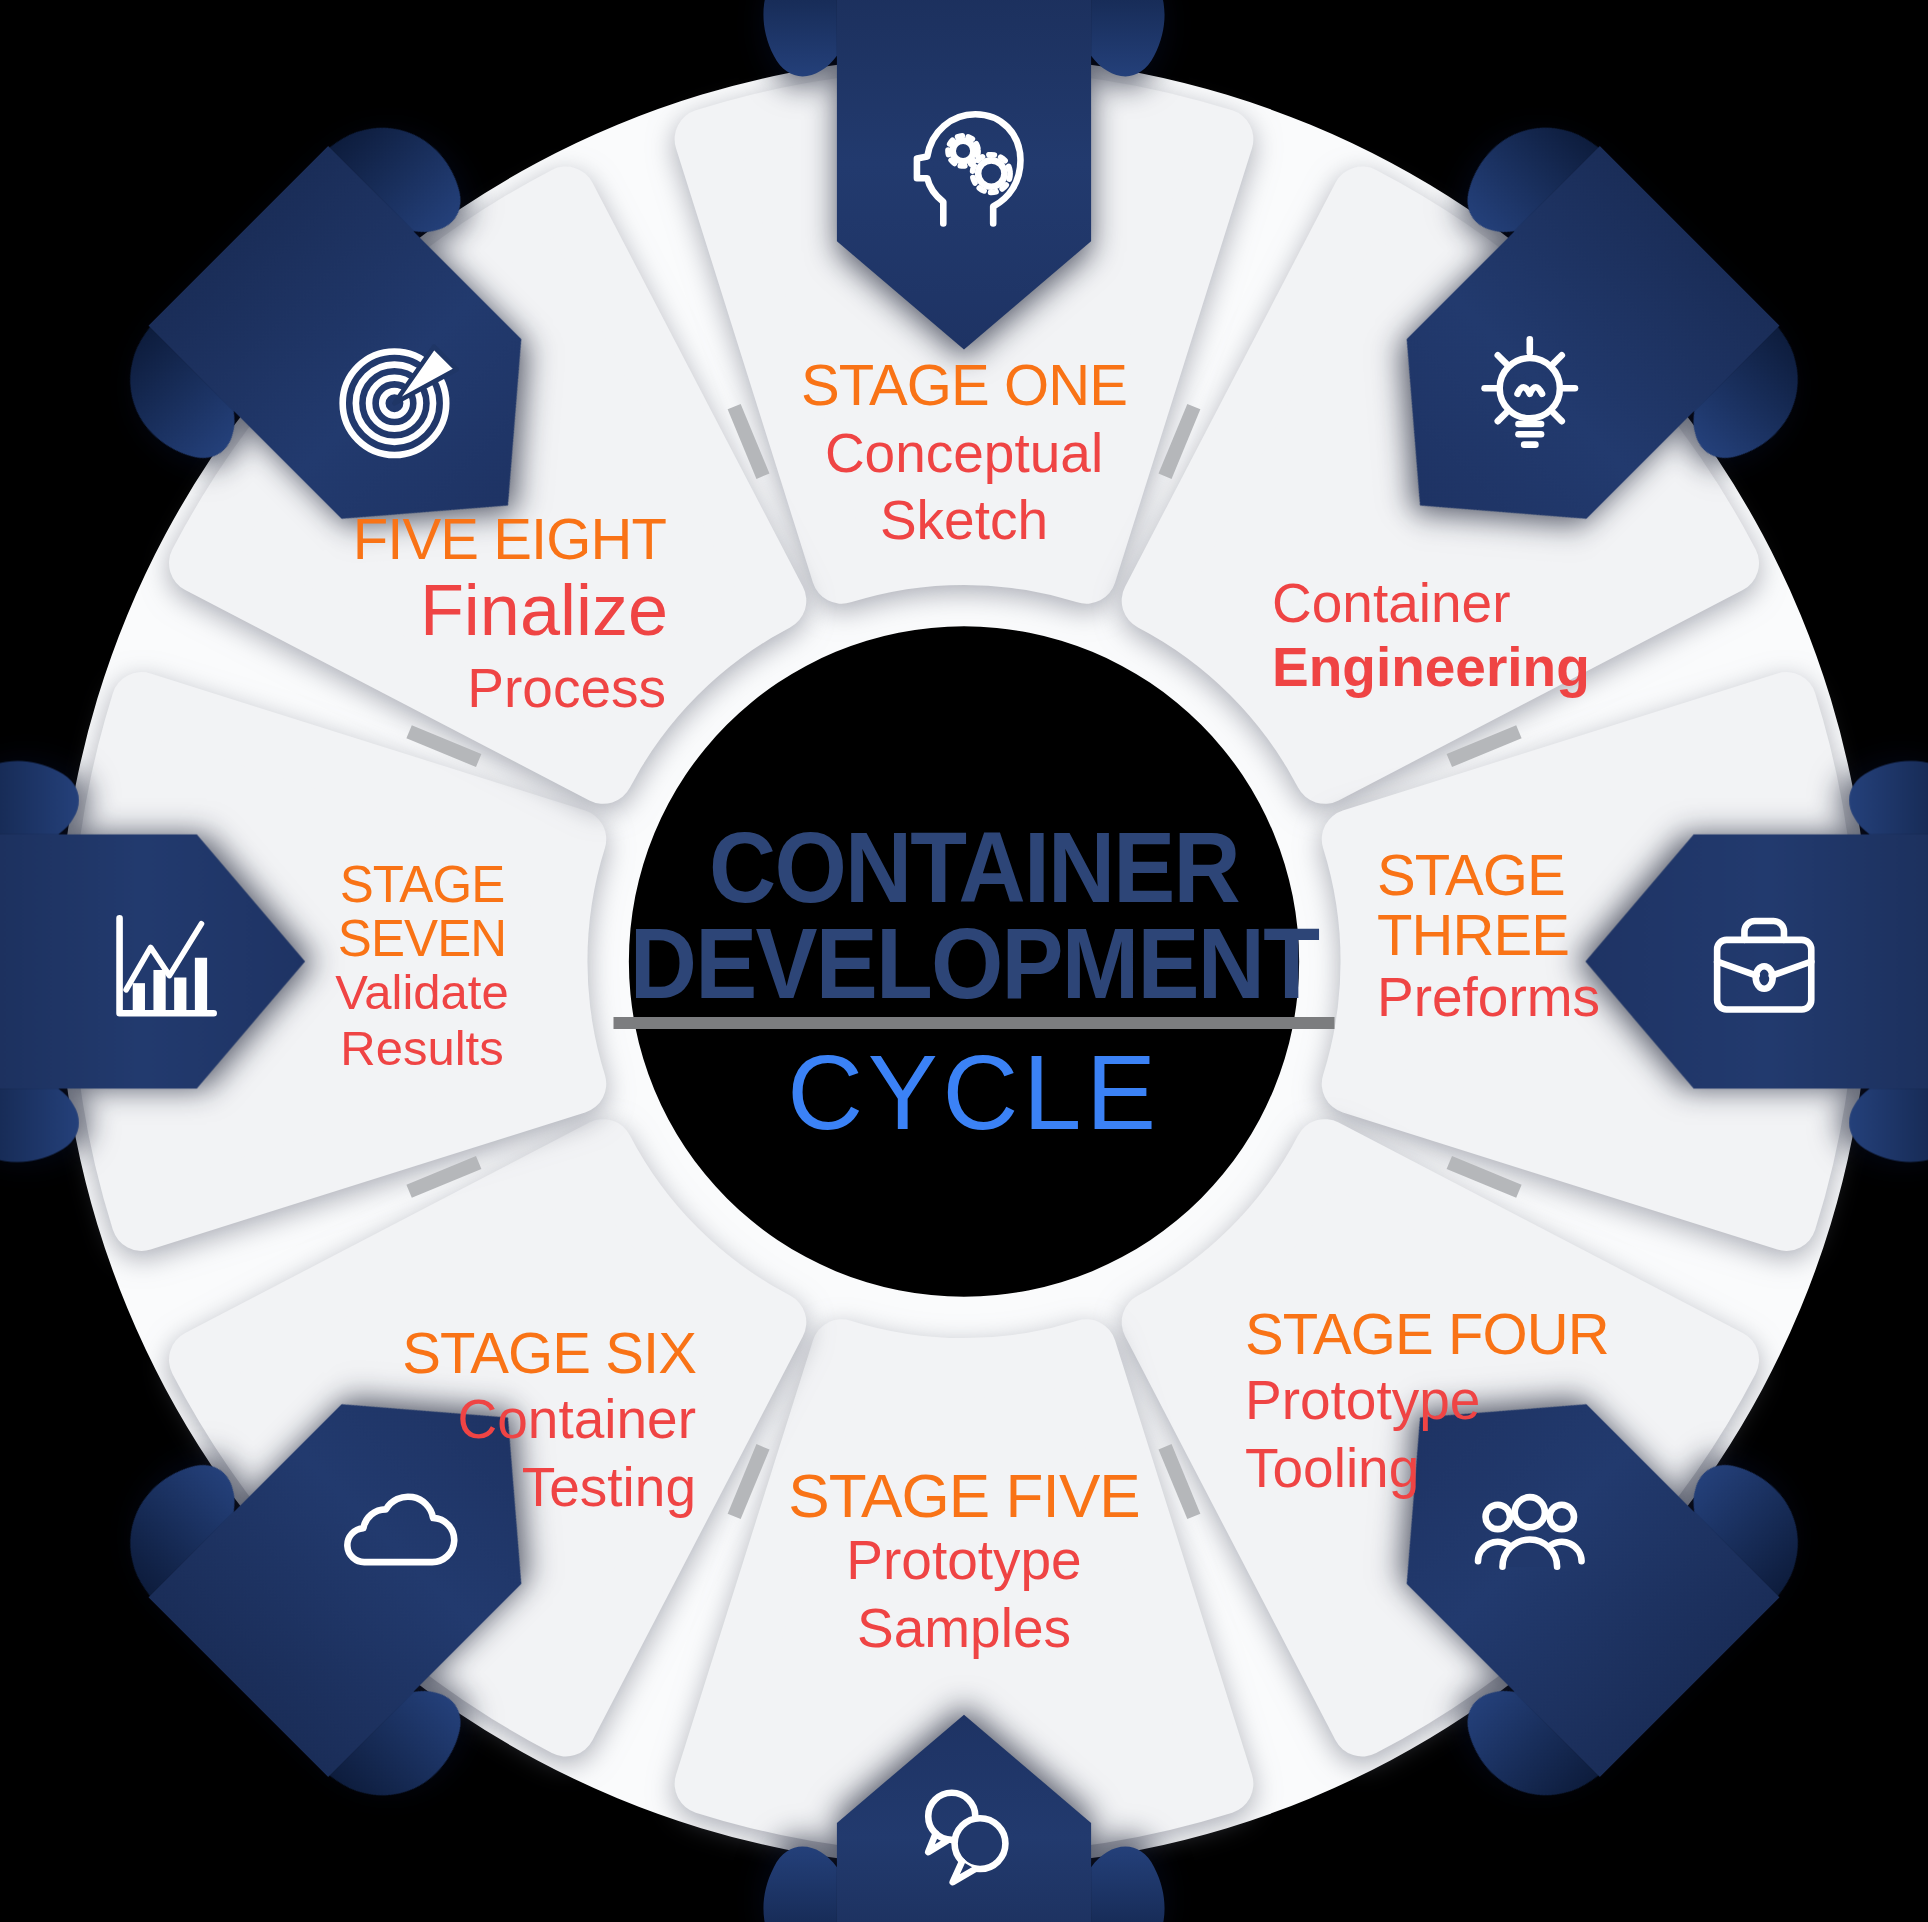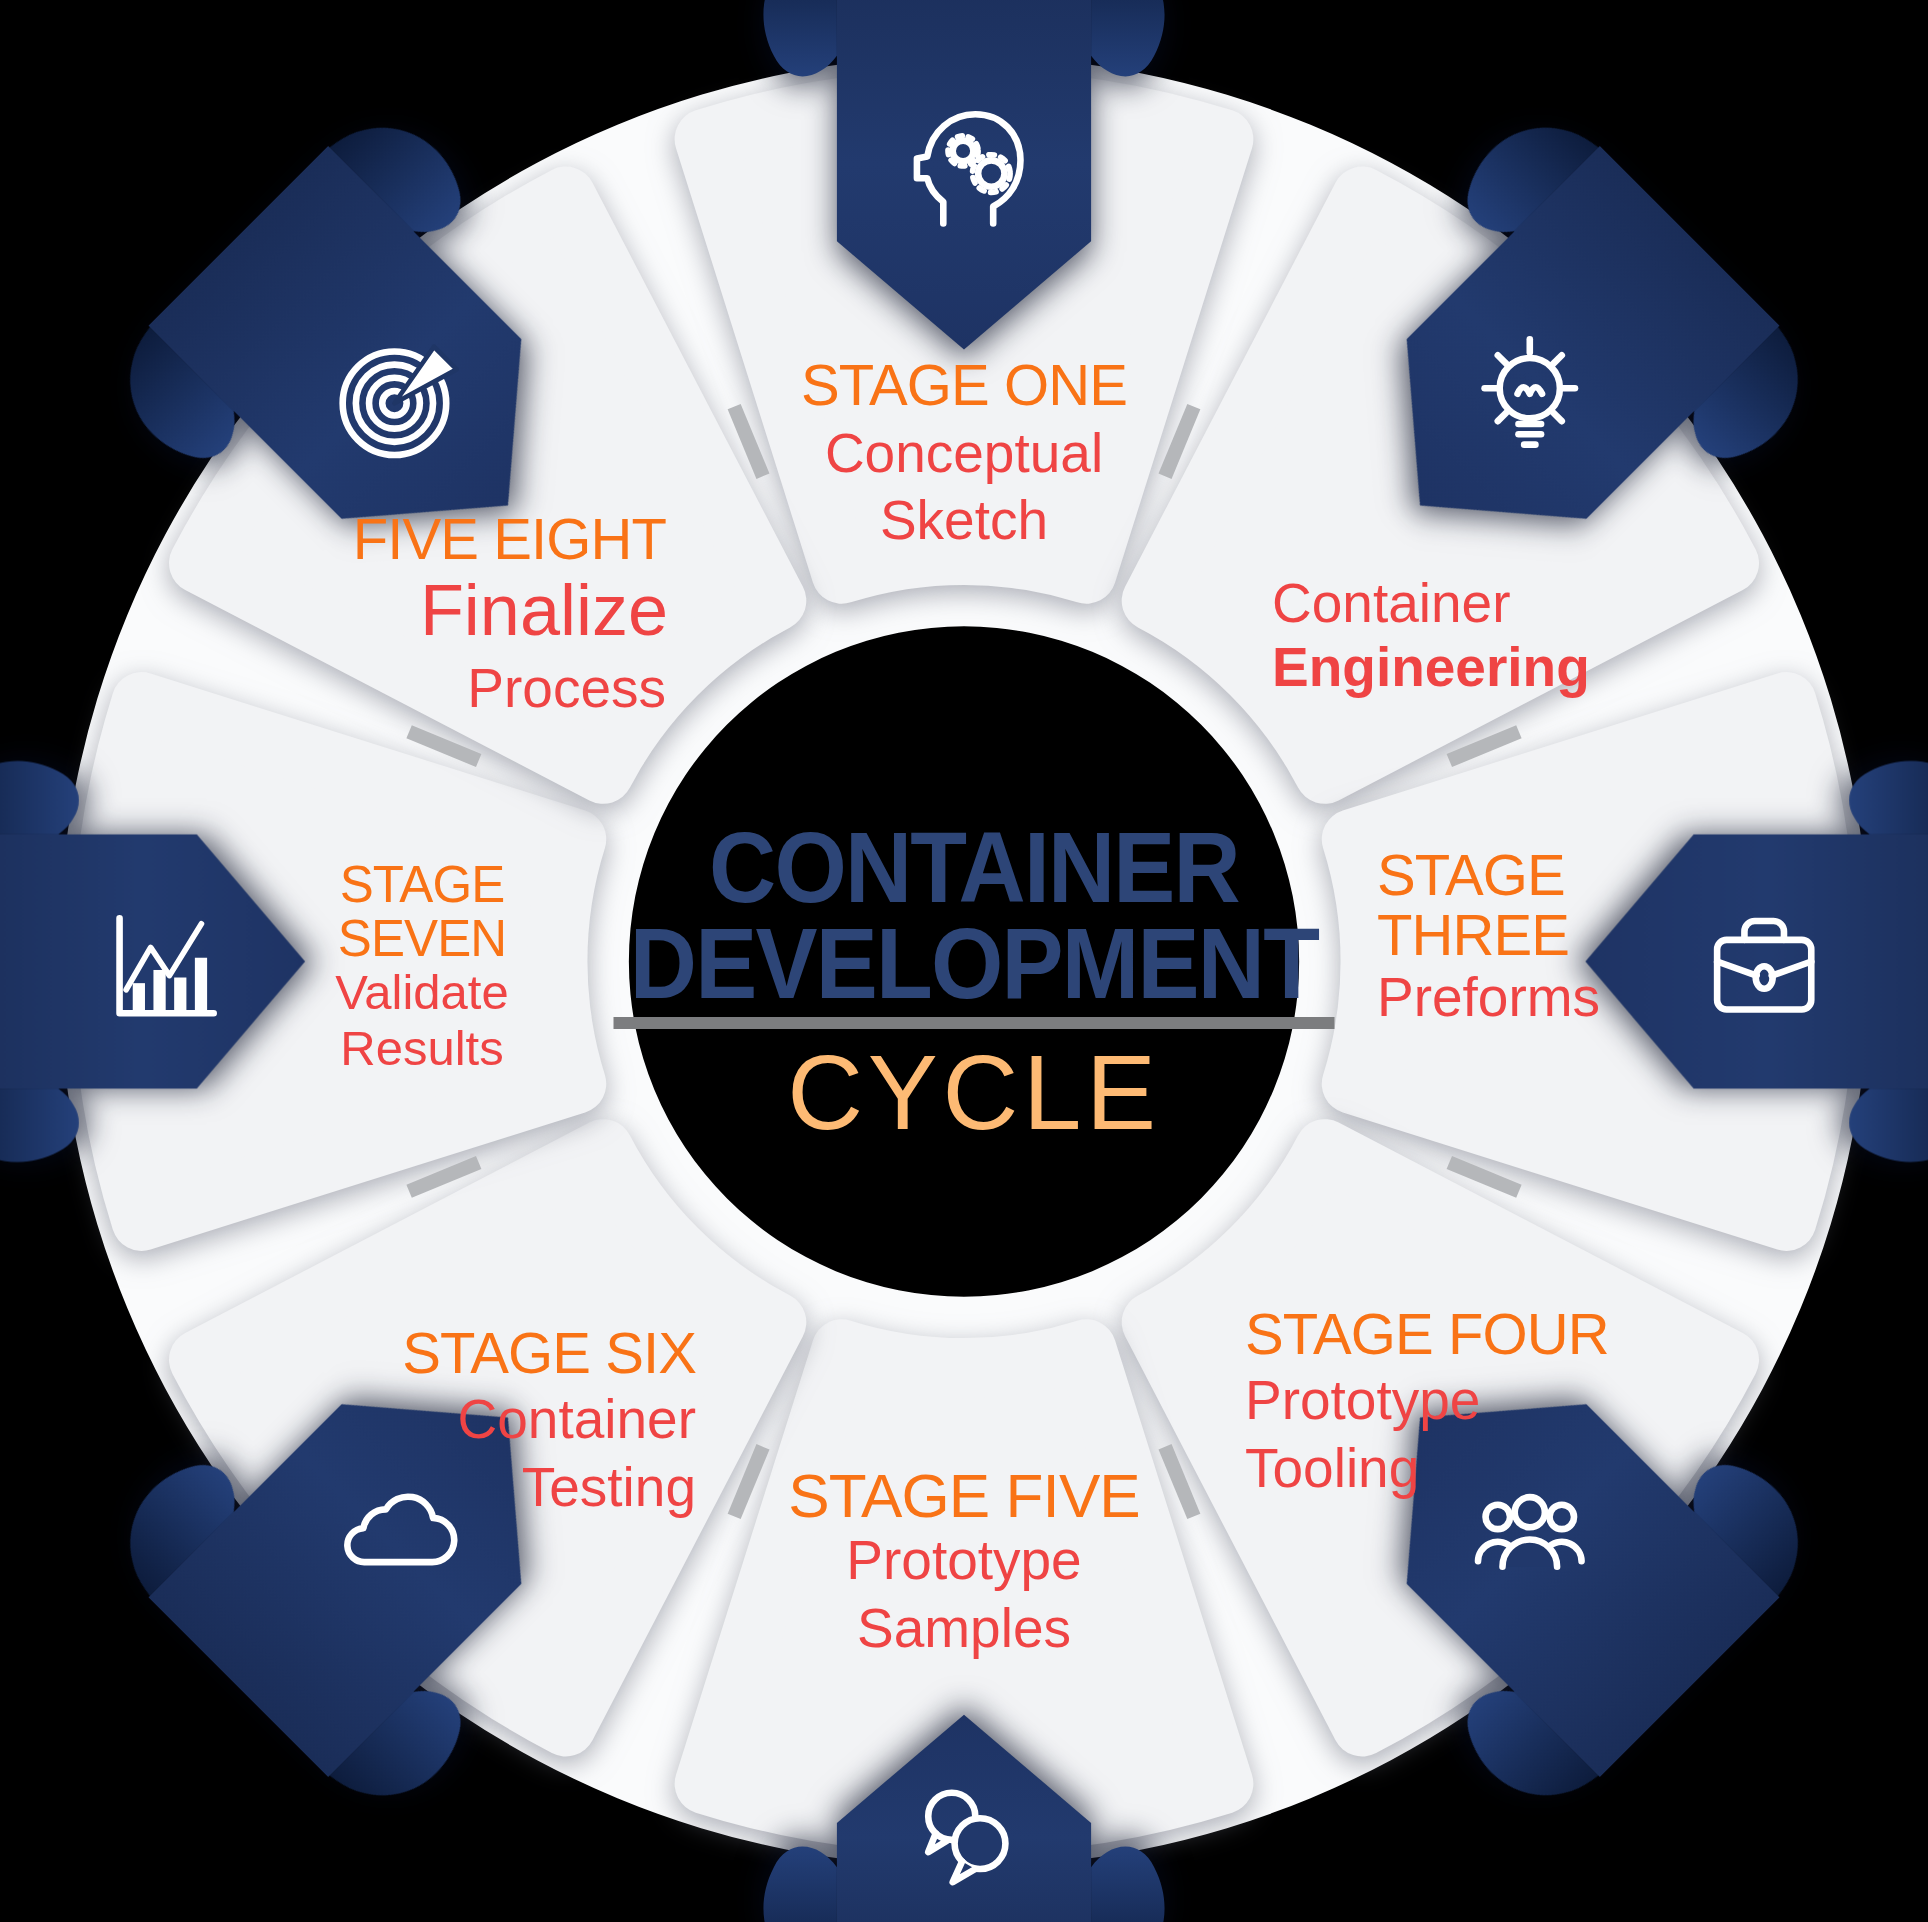--- a/index.html
+++ b/index.html
@@ -12,21 +12,21 @@
   #labels{position:absolute;inset:0;}
   .line{position:absolute;white-space:nowrap;line-height:1;}
   .title{font-weight:400;color:#f97316;letter-spacing:-0.9px;}
   .sub{font-weight:400;color:#ef4444;letter-spacing:0;}
   .anchor-c{transform:translateX(-50%);}
   #centerblock .bigline{position:absolute;left:974px;transform:translateX(-50%) scaleX(.93);
       font-weight:700;color:#2d4577;font-size:100px;letter-spacing:-1.9px;white-space:nowrap;line-height:1;}
   #center-underline{position:absolute;left:974px;transform:translateX(-50%);
       width:721px;height:12.2px;background:#7c7d7f;}
   #center-cycle{position:absolute;left:974px;transform:translateX(-50%);
-      font-weight:400;color:#fdba74;font-size:105px;letter-spacing:4.7px;white-space:nowrap;line-height:1;}
+      font-weight:400;color:#3b82f6;font-size:105px;letter-spacing:4.7px;white-space:nowrap;line-height:1;}
 </style>
 </head>
 <body>
 
 <div id="stagewrap">
   <svg id="ring" width="1928" height="1923" viewBox="0 0 2048 2042">
       <defs>
         <linearGradient id="rg" x1="0" y1="0" x2="0" y2="1">
           <stop offset="0" stop-color="#1a2d58"></stop>
           <stop offset="0.55" stop-color="#223a6e"></stop>

